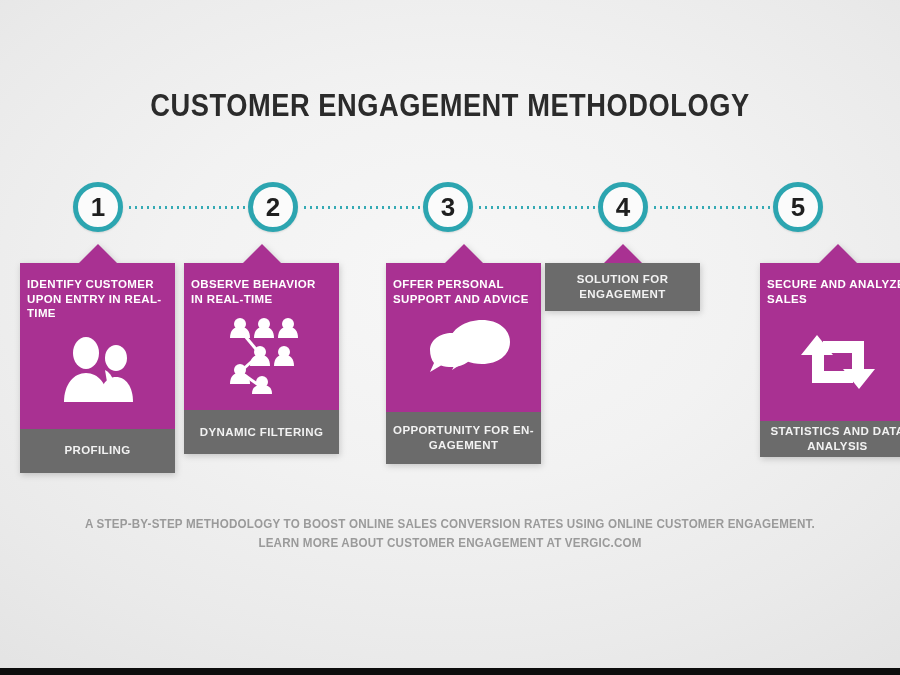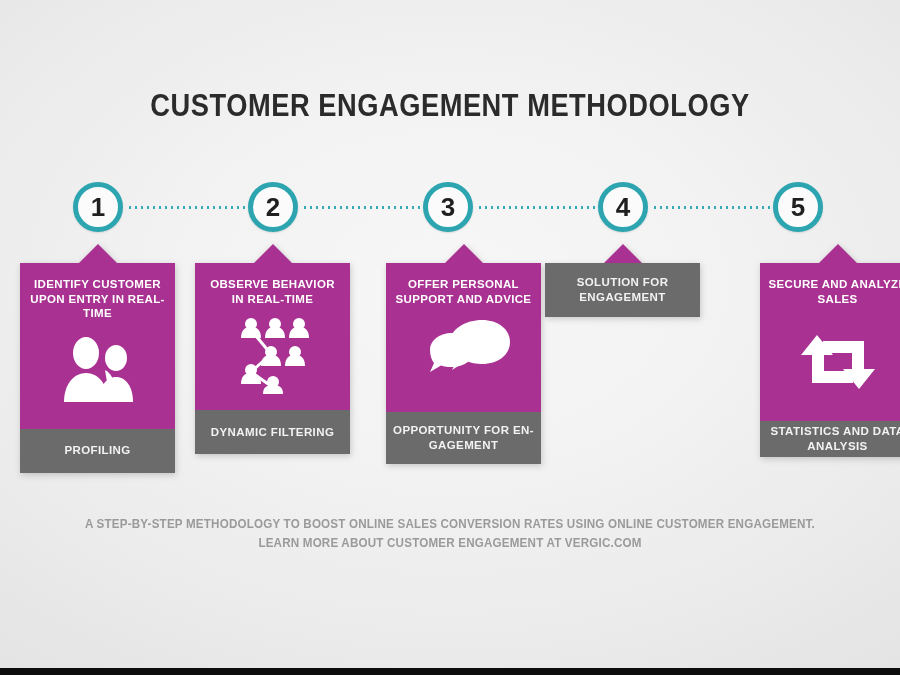--- a/index.html
+++ b/index.html
@@ -86,21 +86,20 @@
     border-right: 19px solid transparent;
     border-bottom: 19px solid #a93192;
   }
   .card .body {
     background: #a93192;
     color: #ffffff;
     position: relative;
   }
   .card .headline {
     padding: 14px 7px 0 7px;
-    text-align: center;
     font-family: "Liberation Sans Narrow", "Liberation Sans", sans-serif;
     font-size: 11.5px;
     font-weight: bold;
     letter-spacing: 0.35px;
     line-height: 14.5px;
     color: #ffffff;
     text-transform: uppercase;
   }
   .card .iconwrap {
     display: flex;
@@ -187,21 +186,21 @@
       </div>
       <div style="height:12px;"></div>
     </div>
     <div class="footer" style="height:44px;justify-content:center;">
       <div>
         <div>PROFILING</div>
       </div>
     </div>
   </div>
 
-  <div class="card" style="left:195px;">
+  <div class="card" style="left:184px;">
     <div class="tab"></div>
     <div class="body">
       <div class="headline">
         <div>OBSERVE BEHAVIOR</div>
         <div>IN REAL-TIME</div>
       </div>
       <div class="iconwrap" style="height:96px;">
         <svg width="84" height="80" viewBox="0 0 84 80" fill="#ffffff" stroke="#ffffff">
           <g stroke-width="3" fill="none">
             <line x1="20" y1="16" x2="40" y2="40"></line>
@@ -255,21 +254,21 @@
     <div class="footer" style="height:52px;">
       <div>
         <div>OPPORTUNITY FOR EN-</div>
         <div>GAGEMENT</div>
       </div>
     </div>
   </div>
 
   <div class="card" style="left:545px;">
     <div class="tab"></div>
-    <div class="footer" style="height:54px;">
+    <div class="footer" style="height:48px;">
       <div>
         <div>SOLUTION FOR</div>
         <div>ENGAGEMENT</div>
       </div>
     </div>
   </div>
 
   <div class="card" style="left:760px;">
     <div class="tab"></div>
     <div class="body">

